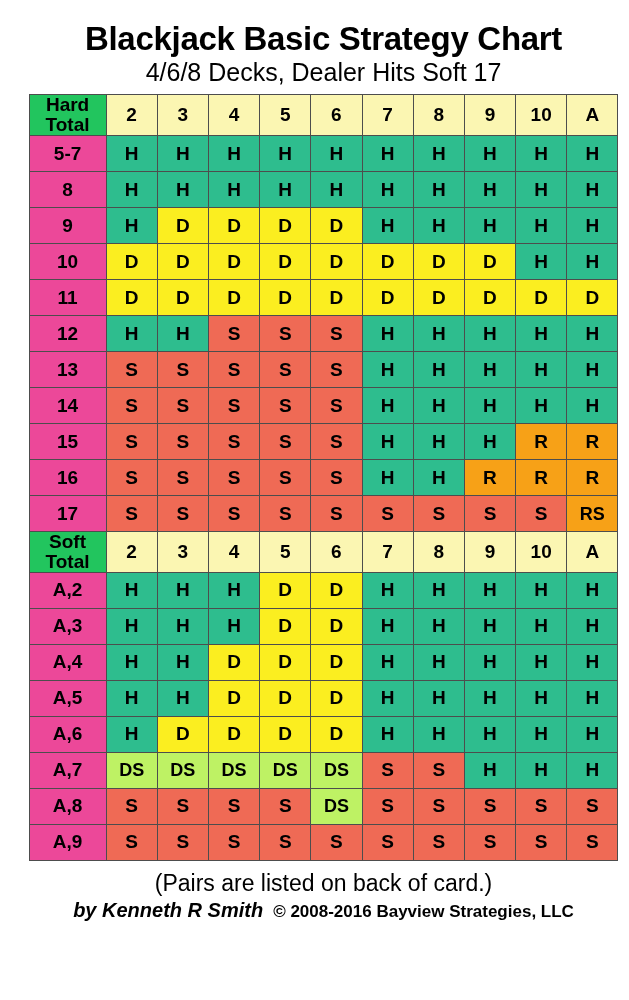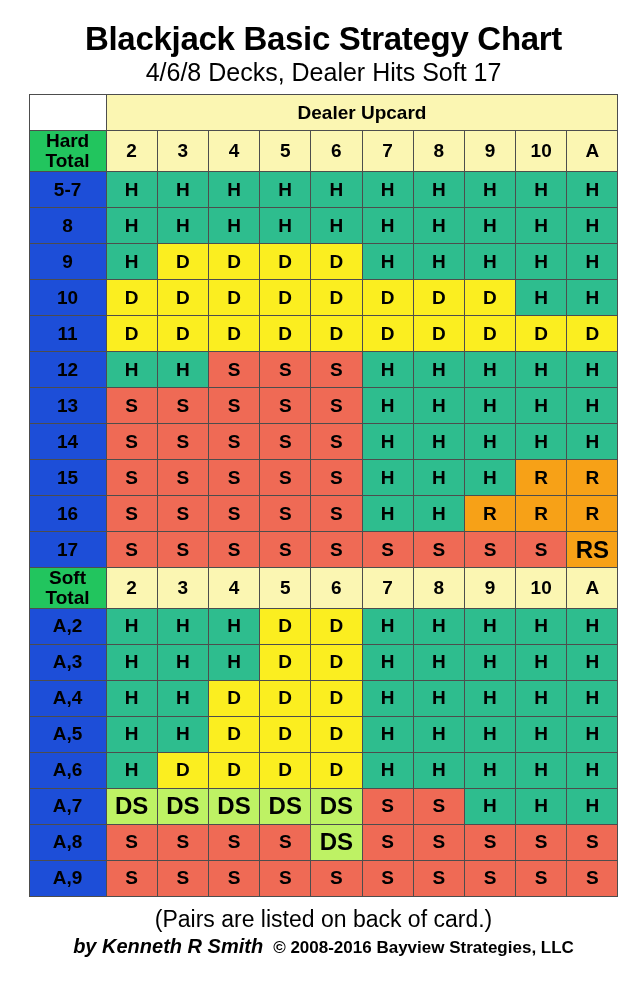--- a/index.html
+++ b/index.html
@@ -72,31 +72,31 @@
     line-height: 1.05;
     height: 46px;
   }
   .hdr-up {
     background: #fbf6b2;
     font-size: 20px;
     font-weight: normal;
     height: 46px;
   }
   .rowlabel {
-    background: #1d4ed8;
+    background: #ec4899;
     font-size: 19px;
     font-weight: bold;
   }
   .cell-H { background: #2ebd8e; }
   .cell-S { background: #ef6a55; }
   .cell-D { background: #fbee20; }
   .cell-DS { background: #bef264; }
   .cell-R { background: #f7a117; }
   .cell-RS { background: #f7a117; }
-  .cell-DS span, .cell-RS span { font-size: 24px; text-align: center; }
+  .cell-DS span, .cell-RS span { font-size: 18px; text-align: center; }
 
   .footnote {
     text-align: center;
     font-size: 23px;
     font-weight: normal;
     margin: 9px 0 2px 0;
   }
   .credit {
     display: flex;
     justify-content: center;
@@ -130,24 +130,20 @@
         <col class="datacol">
         <col class="datacol">
         <col class="datacol">
       <col class="datacol">
         <col class="datacol">
         <col class="datacol">
         <col class="datacol">
         <col class="datacol">
     </colgroup>
     <tbody id="table-body">
-        <tr>
-          <td class="corner"></td>
-          <td class="banner" colspan="10">Dealer Upcard</td>
-        </tr>
         <tr>
           <td class="hdr-rowlabel">
             <div>Hard</div>
             <div>Total</div>
           </td>
           <td class="hdr-up">2</td>
           <td class="hdr-up">3</td>
           <td class="hdr-up">4</td>
           <td class="hdr-up">5</td>
           <td class="hdr-up">6</td>

